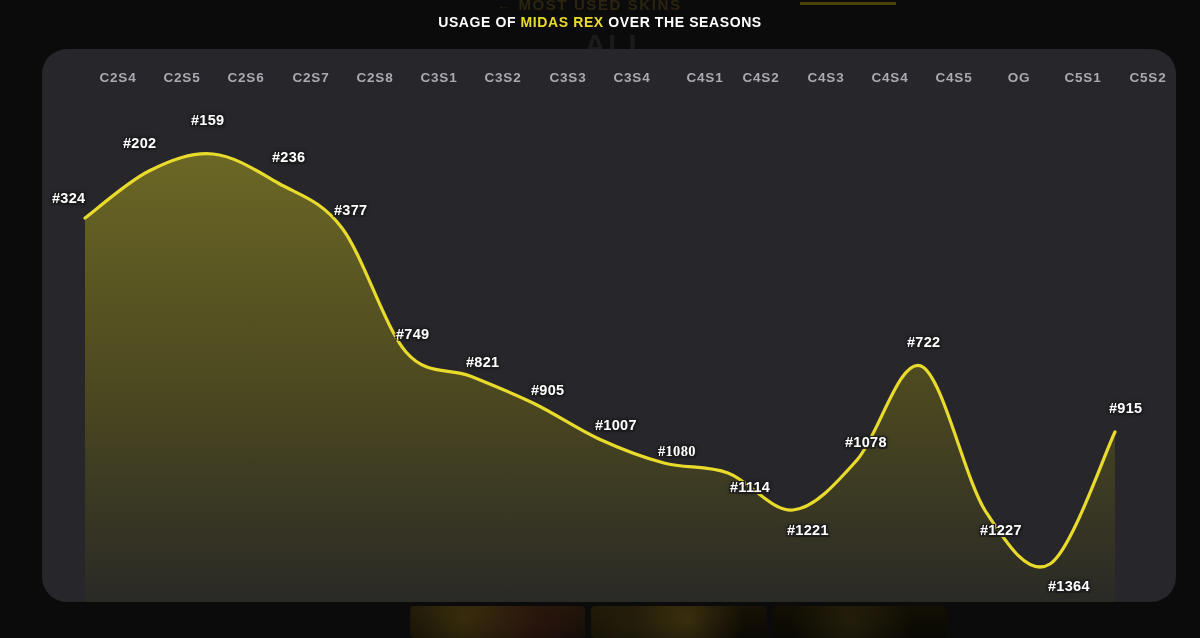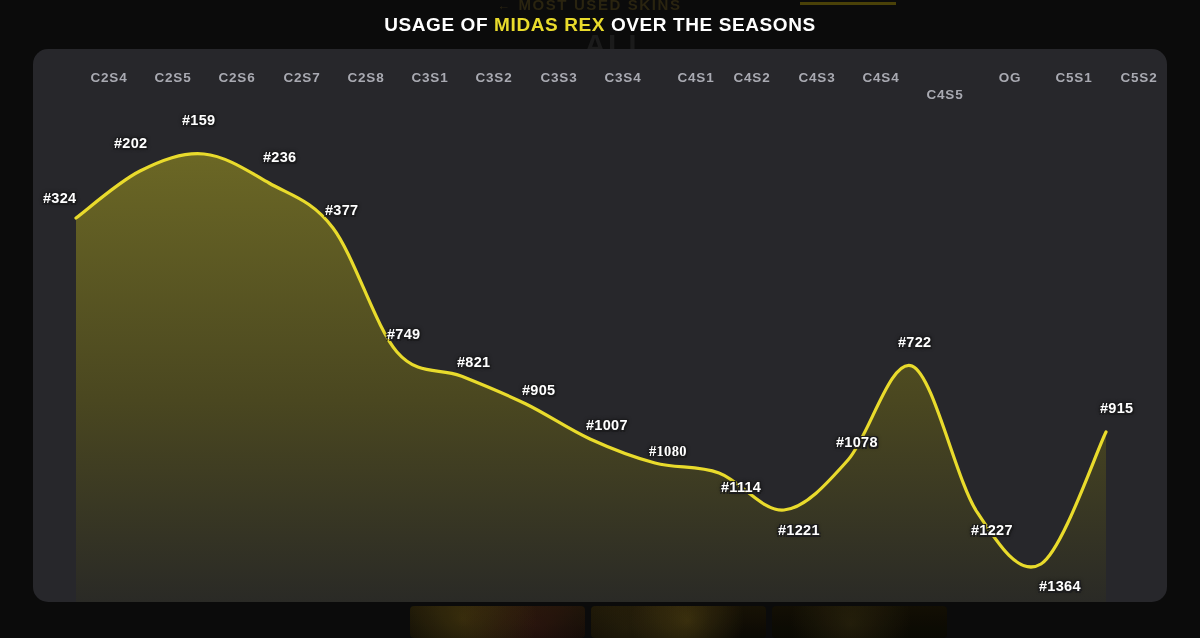--- a/index.html
+++ b/index.html
@@ -100,38 +100,38 @@
       linear-gradient(180deg, #141004 0%, #0a0903 100%);
   }
 
   
   #chart-title {
     position: absolute;
     top: 14px;
     left: 0;
     width: 1200px;
     text-align: center;
-    font-size: 19px;
+    font-size: 14px;
     font-weight: bold;
     letter-spacing: 0.6px;
     color: #ffffff;
     z-index: 5;
     white-space: nowrap;
   }
   #chart-title .accent { color: #e9db2c; }
 
   
   #chart-card {
     position: absolute;
-    left: 33px;
+    left: 42px;
     top: 49px;
     width: 1134px;
     height: 553px;
     background: #27272b;
-    border-radius: 15px;
+    border-radius: 25px;
     overflow: hidden;
     z-index: 3;
   }
 
   
   #season-axis {
     position: absolute;
     left: 0;
     top: 21px;
     width: 1134px;
@@ -209,21 +209,21 @@
       <div class="season-tick" style="left: 269px;">C2S7</div>
       <div class="season-tick" style="left: 333px;">C2S8</div>
       <div class="season-tick" style="left: 397px;">C3S1</div>
       <div class="season-tick" style="left: 461px;">C3S2</div>
       <div class="season-tick" style="left: 526px;">C3S3</div>
       <div class="season-tick" style="left: 590px;">C3S4</div>
       <div class="season-tick" style="left: 655px; margin-left: 8px;">C4S1</div>
       <div class="season-tick" style="left: 719px;">C4S2</div>
       <div class="season-tick" style="left: 784px;">C4S3</div>
       <div class="season-tick" style="left: 848px;">C4S4</div>
-      <div class="season-tick" style="left: 912px; margin-top: 17px;">C4S5</div>
+      <div class="season-tick" style="left: 912px;">C4S5</div>
       <div class="season-tick" style="left: 977px;">OG</div>
       <div class="season-tick" style="left: 1041px;">C5S1</div>
       <div class="season-tick" style="left: 1106px;">C5S2</div>
     </div>
 
   <svg id="plot-svg" viewBox="0 0 1134 553" preserveAspectRatio="none">
     <defs>
       <linearGradient id="areaGrad" x1="0" y1="0" x2="0" y2="1">
         <stop offset="0%" stop-color="#6b6725" stop-opacity="1"></stop>
         <stop offset="55%" stop-color="#4a4720" stop-opacity="1"></stop>

